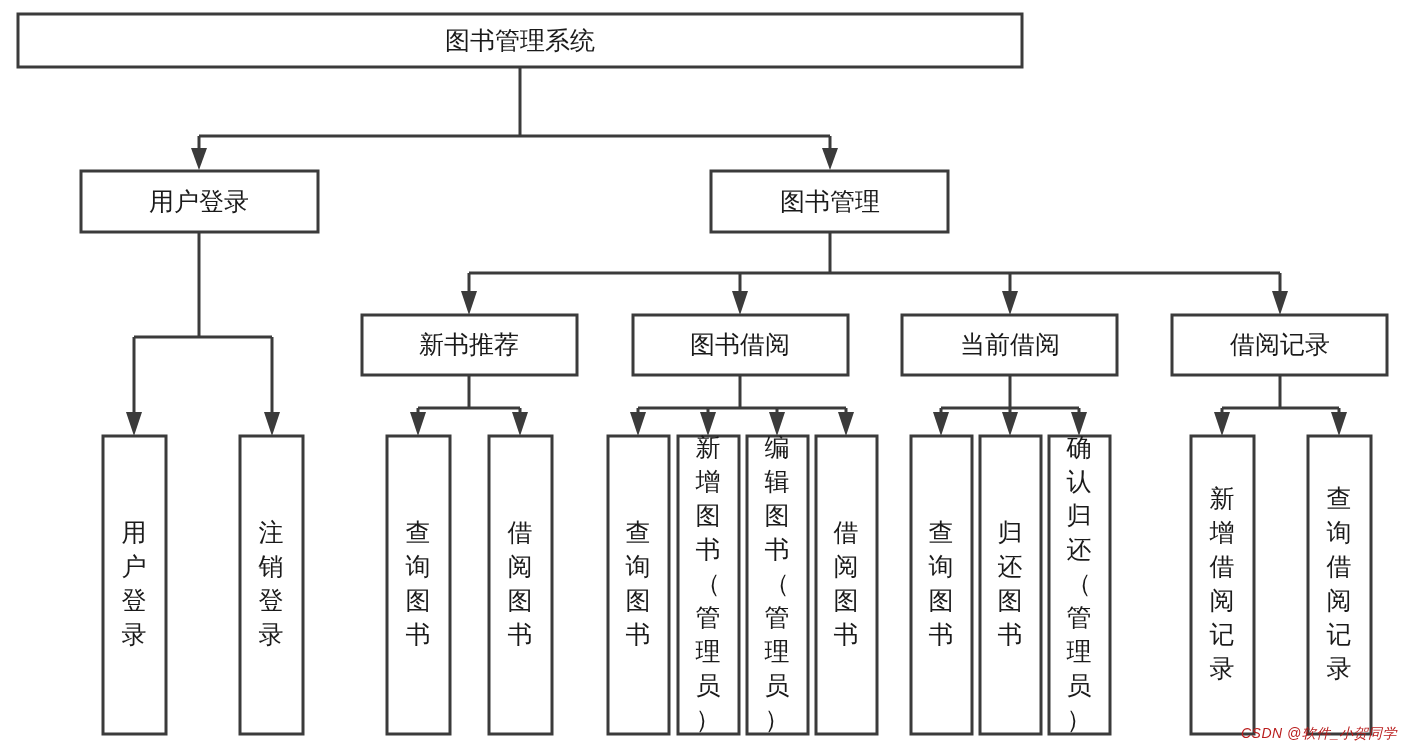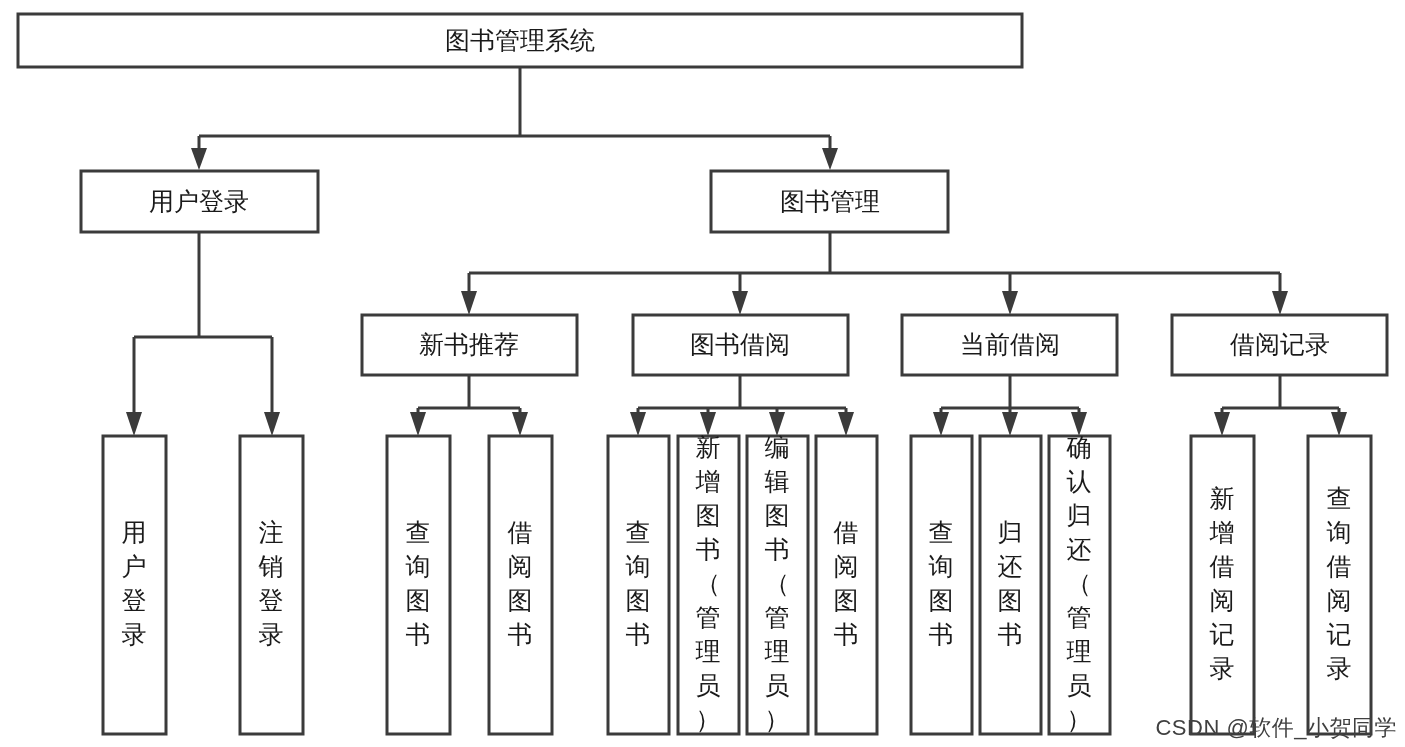--- a/index.html
+++ b/index.html
@@ -48,25 +48,26 @@
     fill: #1a1a1a;
     font-family: "Liberation Sans", "DejaVu Sans", sans-serif;
     font-size: 25px;
     text-anchor: middle;
   }
   .watermark {
     position: absolute;
     right: 8px;
     bottom: 4px;
     font-family: "Liberation Sans", "DejaVu Sans", sans-serif;
-    font-size: 22px;
-    color: #404040;
+    font-size: 14px;
+    color: #b91c1c;
     letter-spacing: 0.5px;
     white-space: nowrap;
     pointer-events: none;
+    font-style: italic;
   }
 </style>
 </head>
 <body>
 
 <div id="diagram-root">
 
   <svg id="flowchart" viewBox="0 0 1405 747">
 
     <g>

